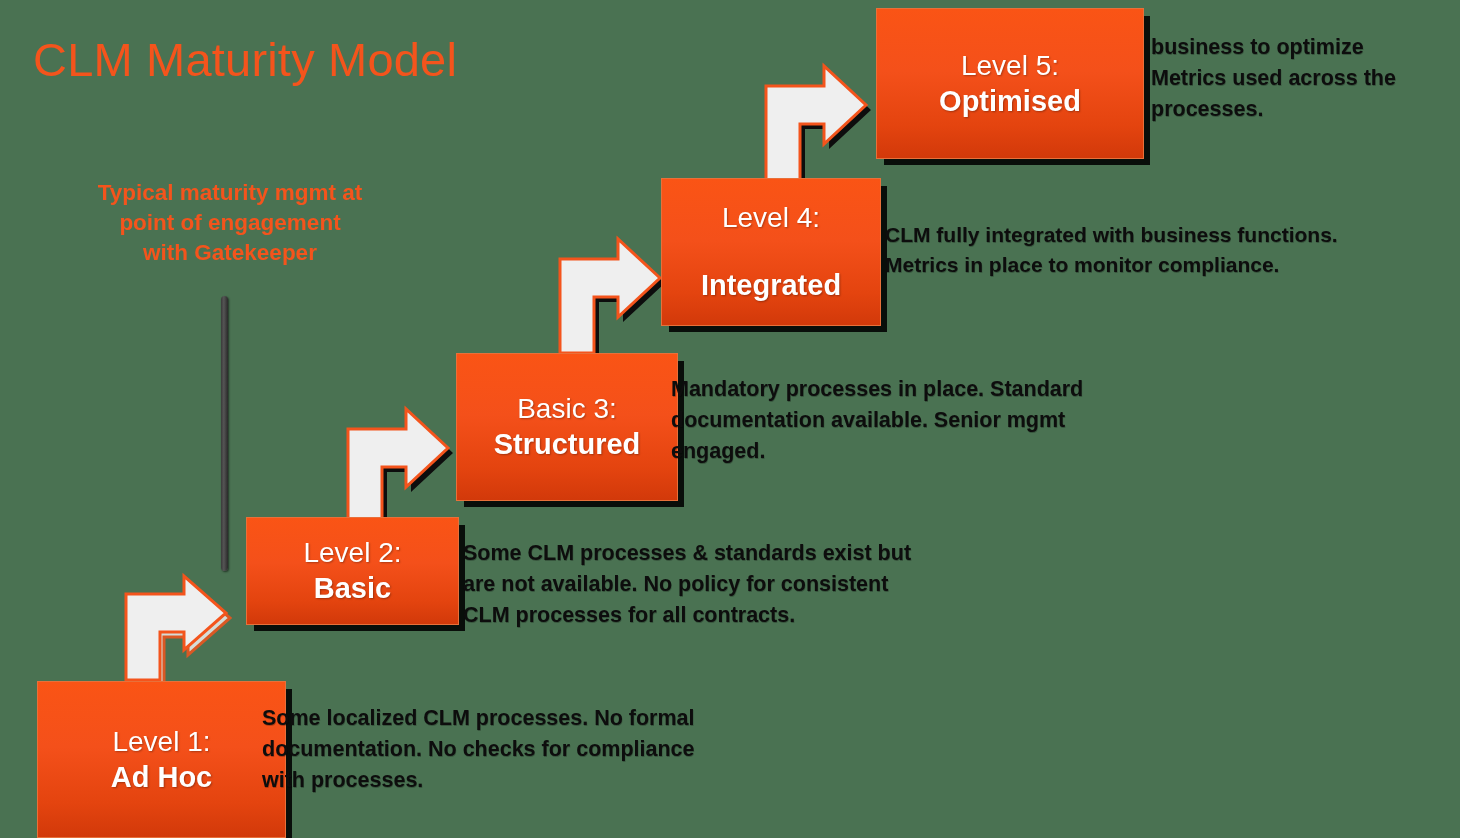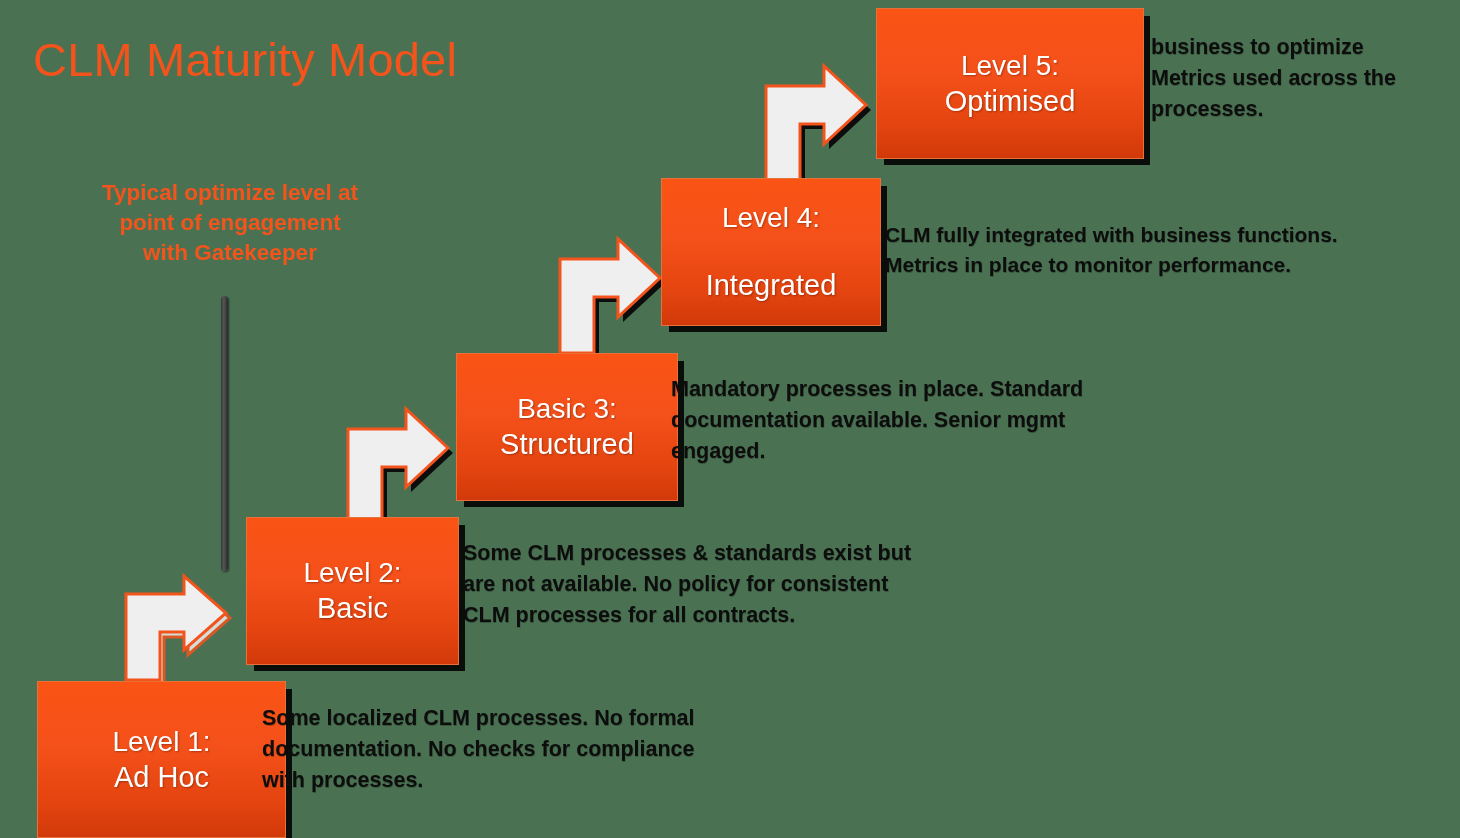--- a/index.html
+++ b/index.html
@@ -77,27 +77,27 @@
     text-align: right;
   }
   .level-box .lvl-top {
     font-size: 28px;
     font-weight: 400;
     line-height: 1.25;
     white-space: nowrap;
   }
   .level-box .lvl-name {
     font-size: 29px;
-    font-weight: normal;
+    font-weight: bold;
     line-height: 1.25;
     white-space: nowrap;
   }
 
   #box-l1 { left: 37px;  top: 681px; width: 249px; height: 157px; }
-  #box-l2 { left: 246px; top: 517px; width: 213px; height: 148px; }
+  #box-l2 { left: 246px; top: 517px; width: 213px; height: 108px; }
   #box-l3 { left: 456px; top: 353px; width: 222px; height: 148px; }
   #box-l4 { left: 661px; top: 178px; width: 220px; height: 148px; gap: 32px; }
   #box-l5 { left: 876px; top: 8px;   width: 268px; height: 151px; }
 
   
   .elbow-arrow {
     position: absolute;
     width: 100px;
     height: 100px;
   }
@@ -126,21 +126,21 @@
   #desc-l4 .ln { white-space: nowrap; }
 </style>
 </head>
 <body>
 
 <div id="stage">
 
   <div id="title">CLM Maturity Model</div>
 
   <div id="annotation">
-    <span class="ln">Typical optimize level at</span>
+    <span class="ln">Typical maturity mgmt at</span>
     <span class="ln">point of engagement</span>
     <span class="ln">with Gatekeeper</span>
   </div>
   <div id="annot-line"></div>
 
   <div class="elbow-arrow" id="arrow-1">
     <svg viewBox="0 0 112 110" preserveAspectRatio="none" aria-hidden="true">
       <g>
         <path d="M 4 110 L 4 24 L 62 24 L 62 6 L 104 43 L 62 80 L 62 62 L 38 62 L 38 110 Z" fill="#efefef" stroke="#f4541c" stroke-width="3" stroke-linejoin="miter" transform="translate(4,5)" opacity="0.85" style="filter:none"></path>
         <path d="M 4 110 L 4 24 L 62 24 L 62 6 L 104 43 L 62 80 L 62 62 L 38 62 L 38 110 Z" fill="#efefef" stroke="#f4541c" stroke-width="3" stroke-linejoin="miter"></path>
@@ -207,21 +207,21 @@
   </div>
 
   <div class="desc" id="desc-l3">
     <span class="ln">Mandatory processes in place. Standard</span>
     <span class="ln">documentation available. Senior mgmt</span>
     <span class="ln">engaged.</span>
   </div>
 
   <div class="desc" id="desc-l4">
     <span class="ln">CLM fully integrated with business  functions.</span>
-    <span class="ln">Metrics in place to monitor performance.</span>
+    <span class="ln">Metrics in place to monitor compliance.</span>
   </div>
 
   <div class="desc" id="desc-l5">
     <span class="ln">business to optimize</span>
     <span class="ln">Metrics used across the</span>
     <span class="ln">processes.</span>
   </div>
 
 </div>
 

